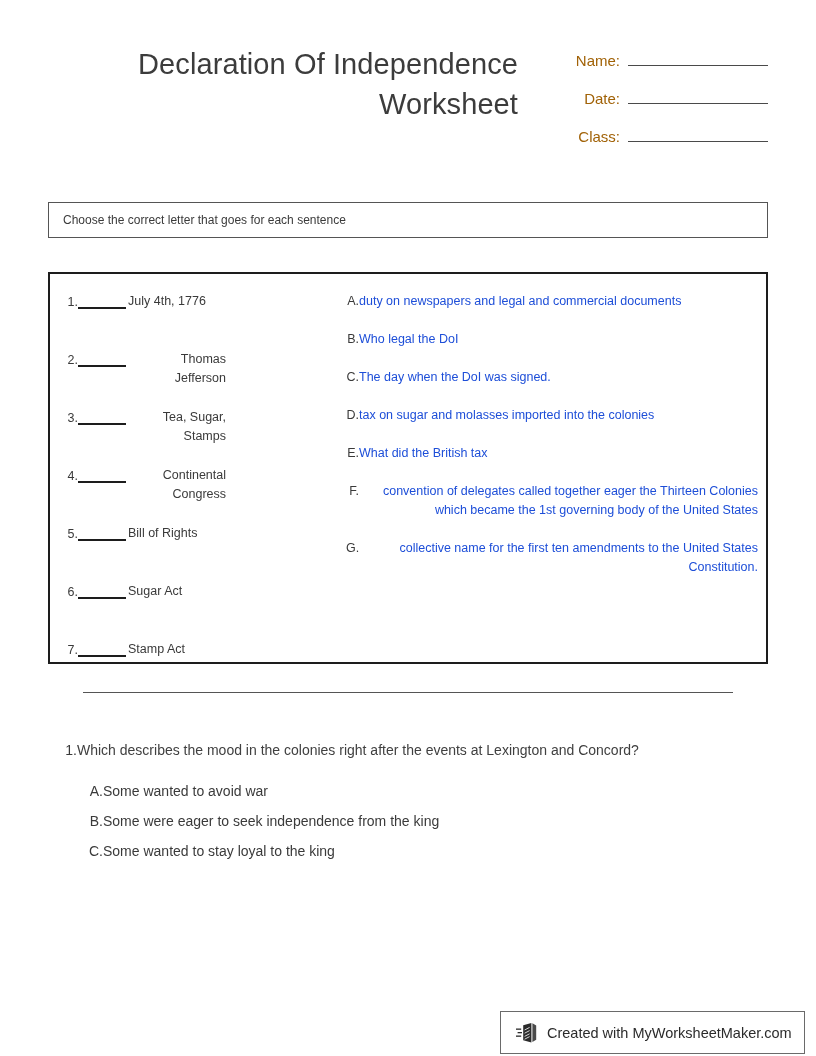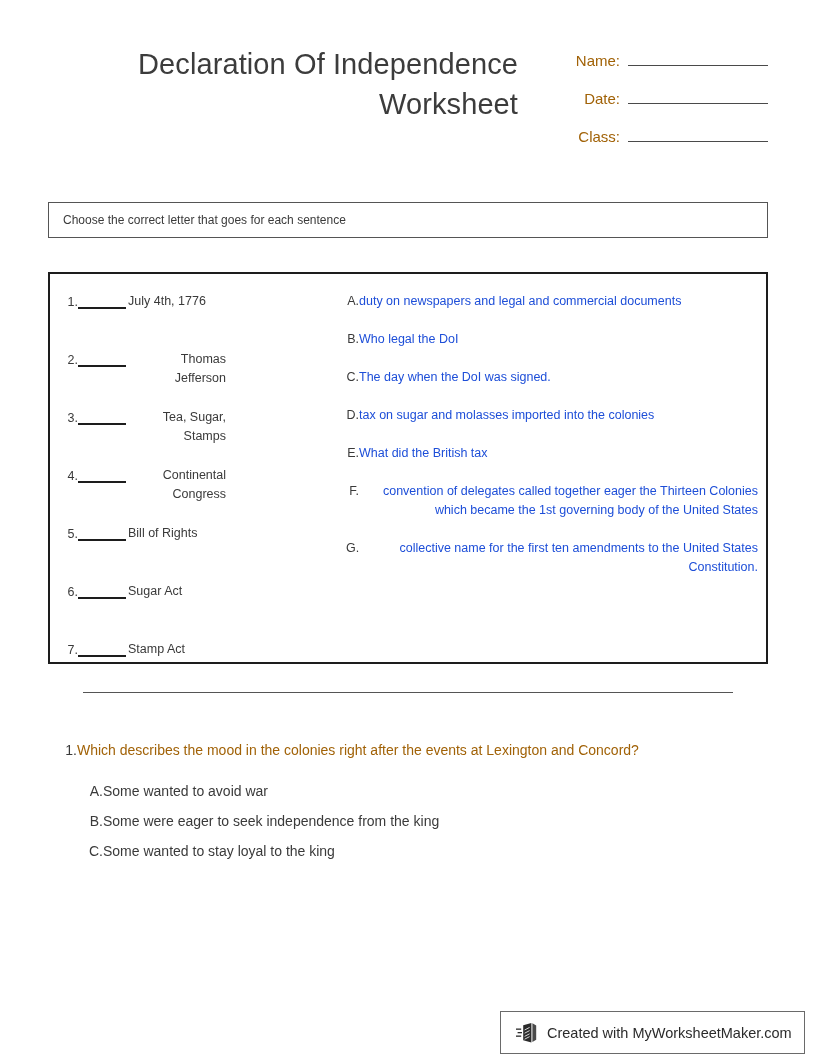--- a/index.html
+++ b/index.html
@@ -193,21 +193,21 @@
   .question-num {
     flex: 0 0 29px;
     font-size: 14px;
     line-height: 20px;
     color: #3a3a3a;
   }
 
   .question-text {
     font-size: 14px;
     line-height: 20px;
-    color: #a16207;
+    color: #404040;
   }
 
   .answer-list {
     margin-top: 21px;
     padding-left: 30px;
   }
 
   .answer-row {
     display: flex;
     align-items: flex-start;

